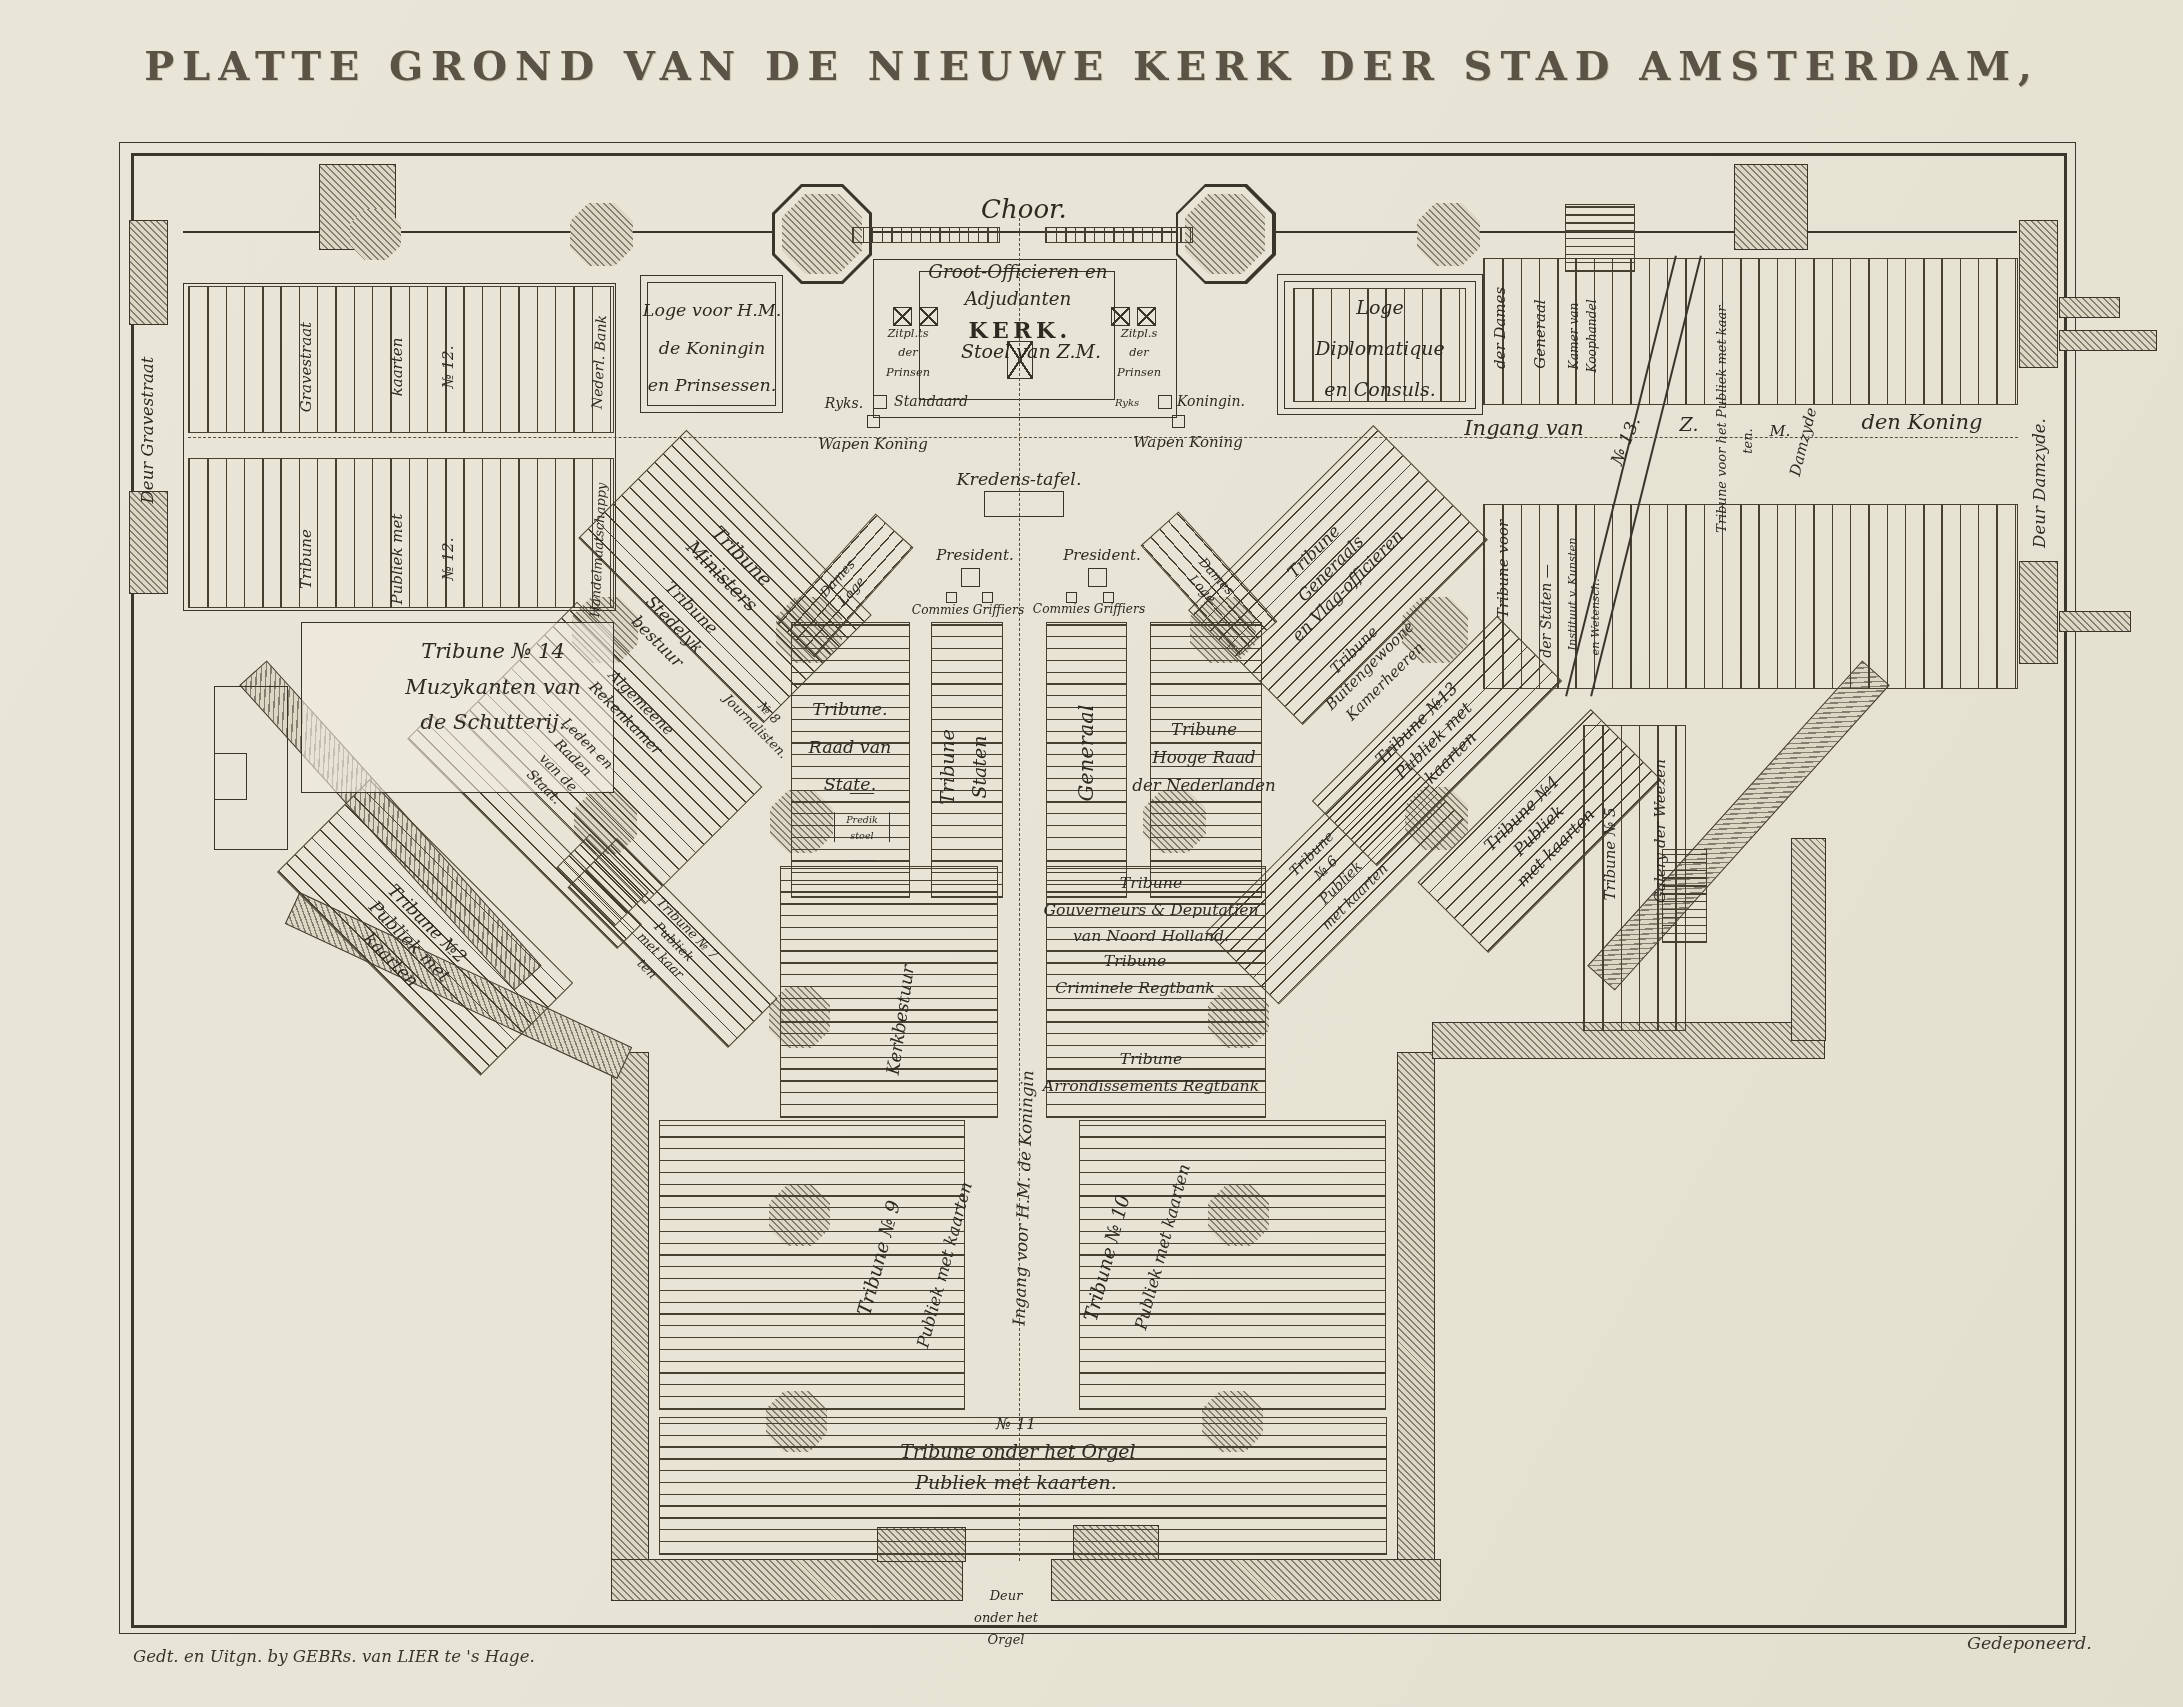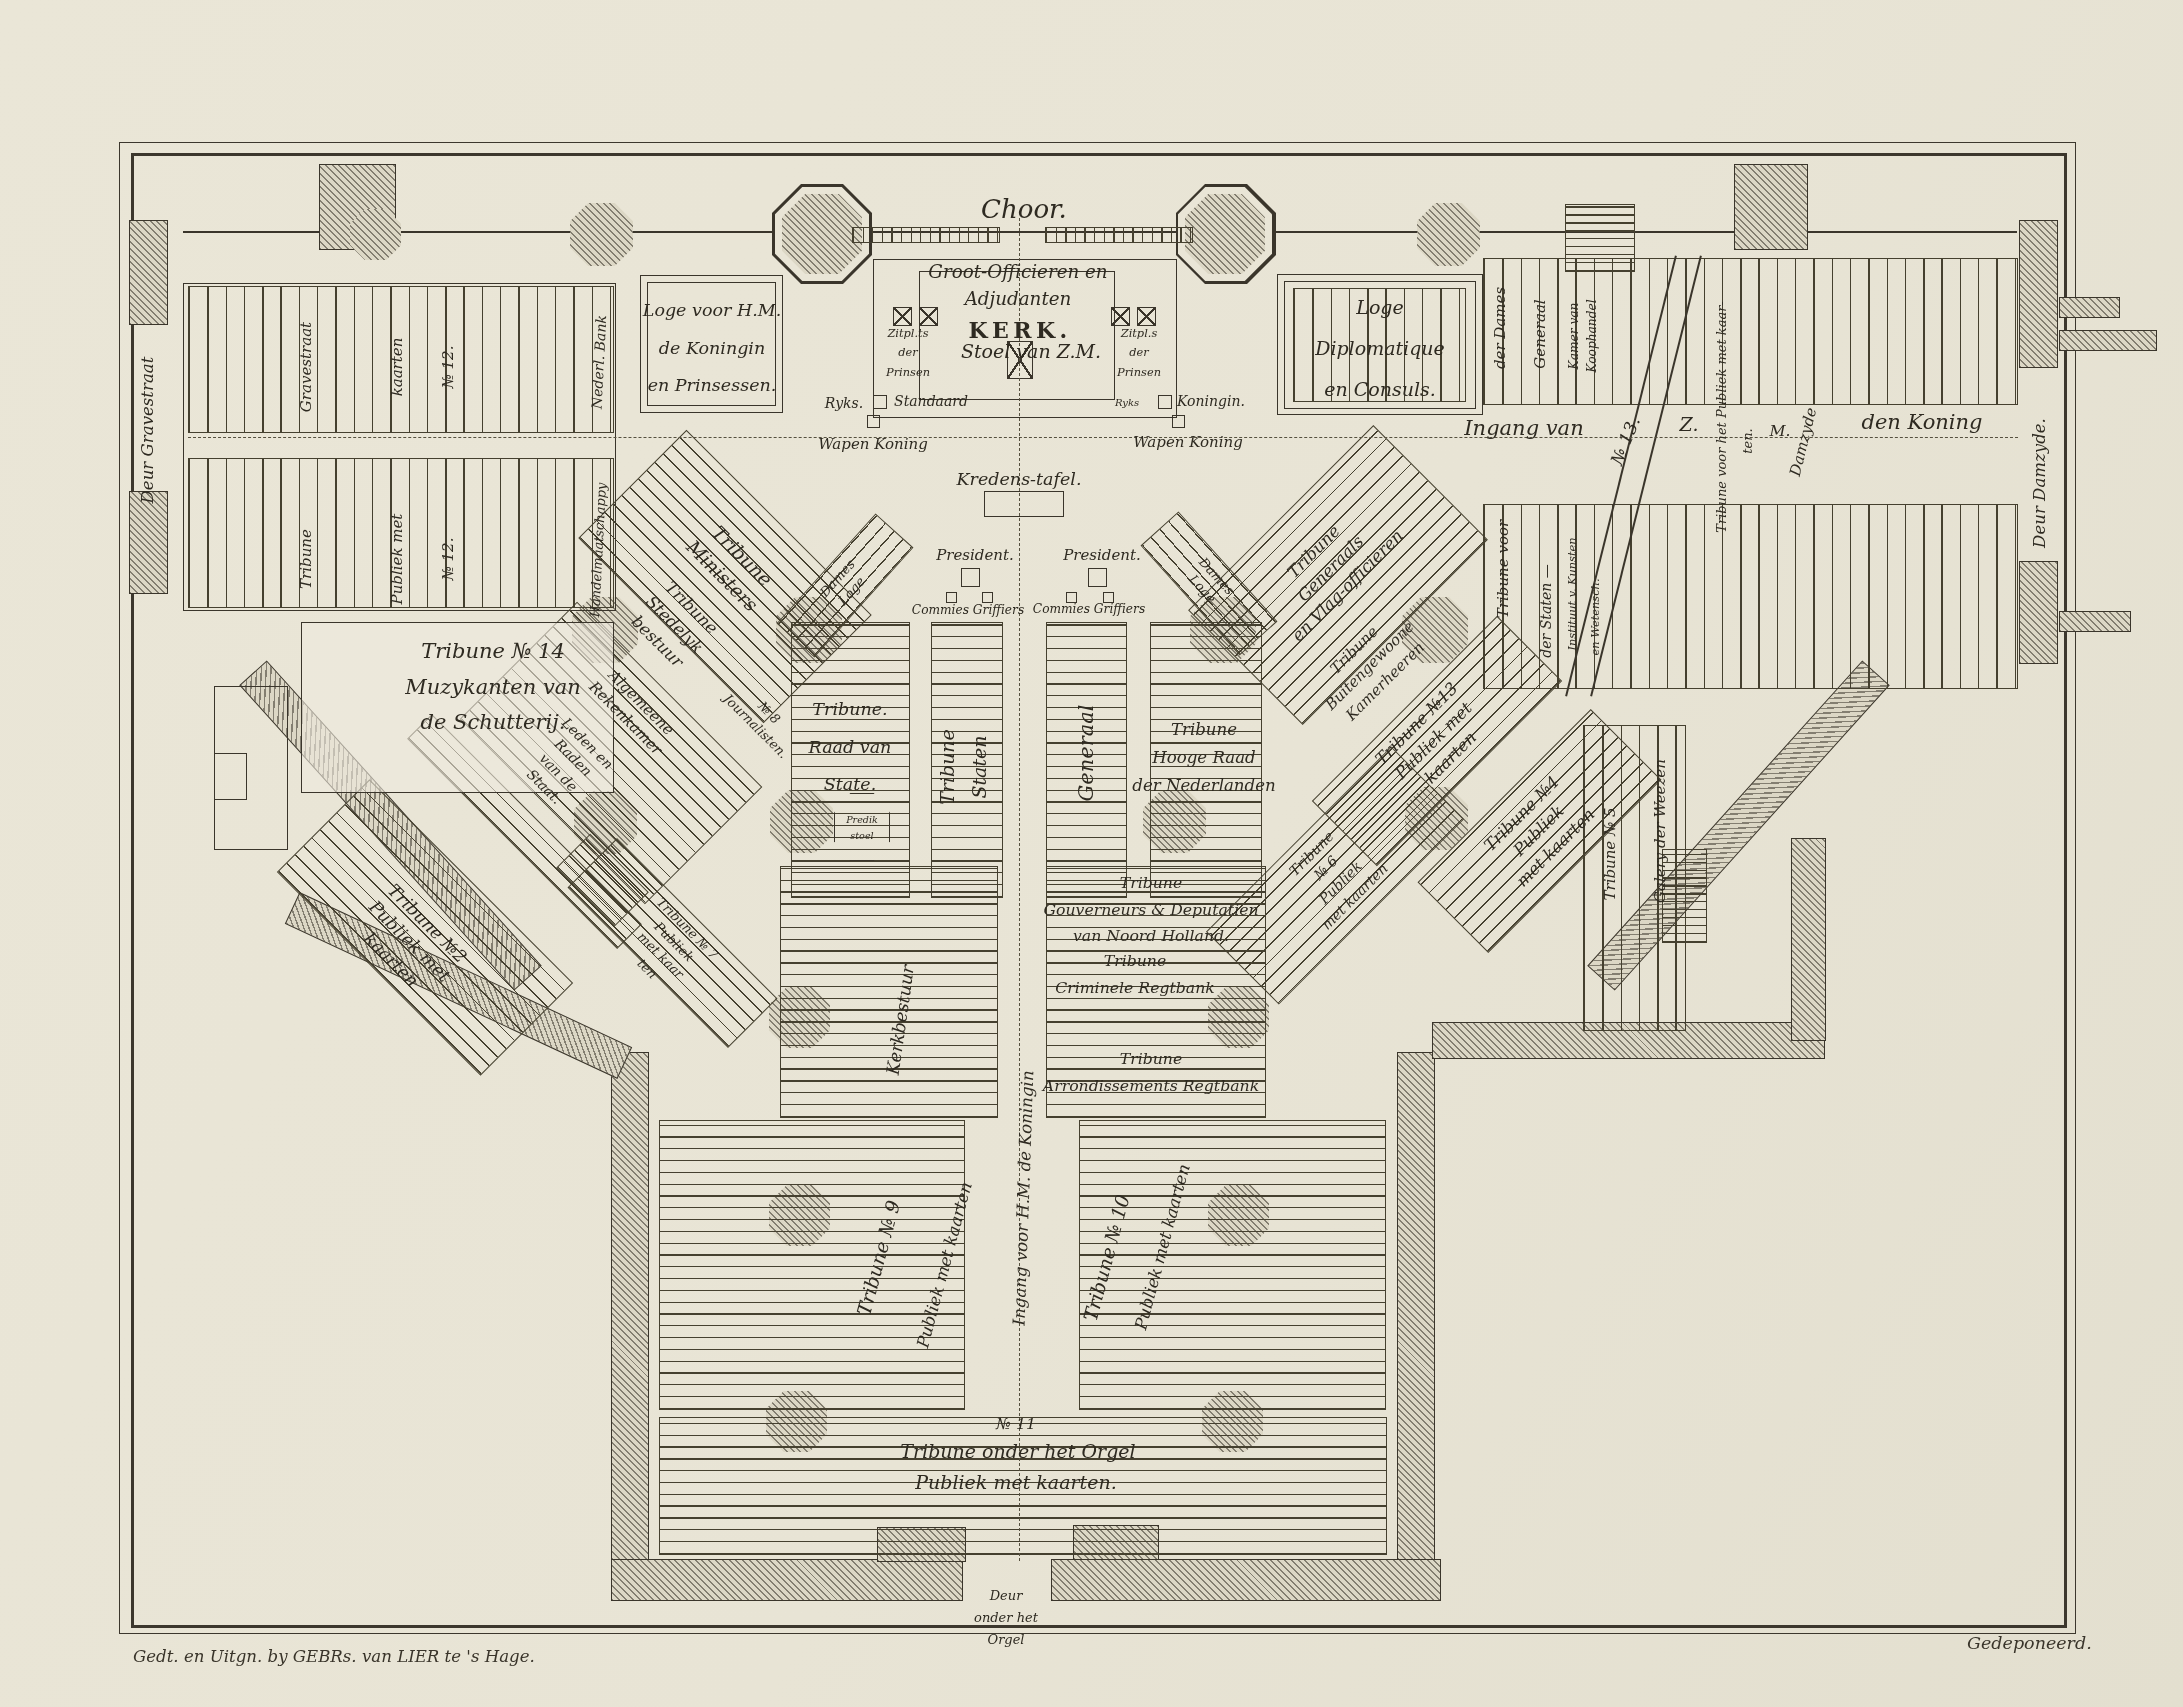--- a/index.html
+++ b/index.html
@@ -43,20 +43,21 @@
   .label.caps{font-style:normal;font-weight:700;letter-spacing:4.4px;}
   .label.wide{line-height:2.15;}
   .label.mid{line-height:1.7;}
   .imprint{position:absolute;font-style:italic;color:#39342a;}
 </style>
 </head>
 <body>
 
 <div class="page">
 
+  <div class="title" style="top:42px;font-size:40px;">PLATTE GROND VAN DE NIEUWE KERK DER STAD AMSTERDAM,</div>
 
   <div class="frame" style="left:119px;top:142px;width:1955px;height:1490px;"></div>
   <div class="frame inner" style="left:131px;top:153px;width:1930px;height:1469px;"></div>
 
   <div class="layer" id="structure-layer">
       <div class="line" style="left: 183px; top: 231px; width: 1834px; height: 2.2px;"></div>
       <div class="wall" style="left: 319px; top: 164px; width: 77px; height: 86px;"></div>
       <div class="wall" style="left: 1734px; top: 164px; width: 74px; height: 86px;"></div>
       <div class="wall" style="left: 129px; top: 220px; width: 39px; height: 105px;"></div>
       <div class="wall" style="left: 129px; top: 491px; width: 39px; height: 103px;"></div>

